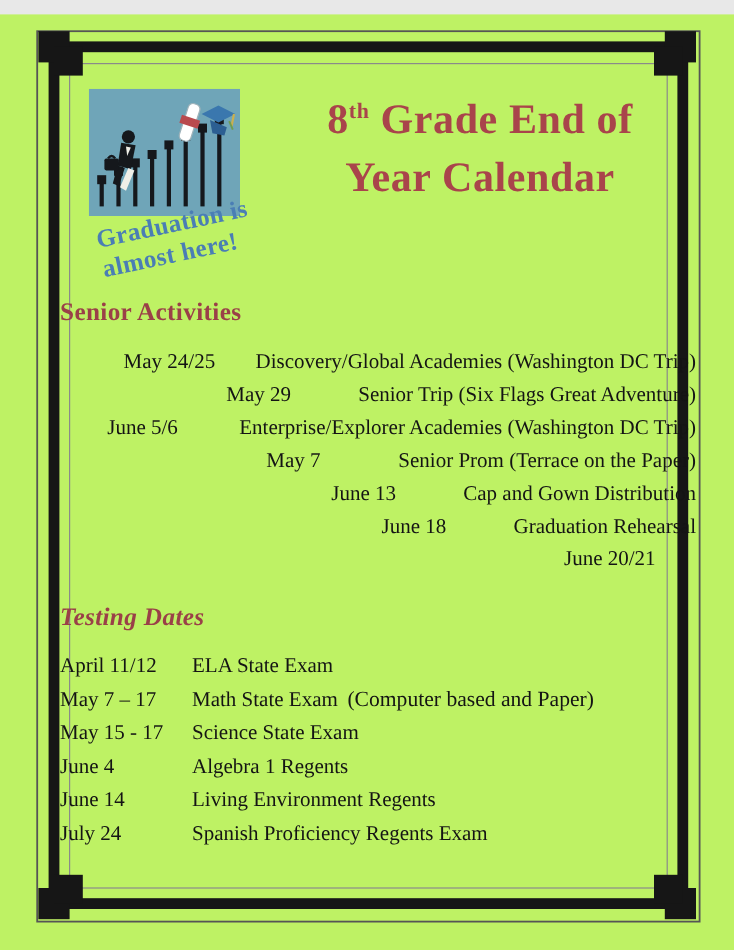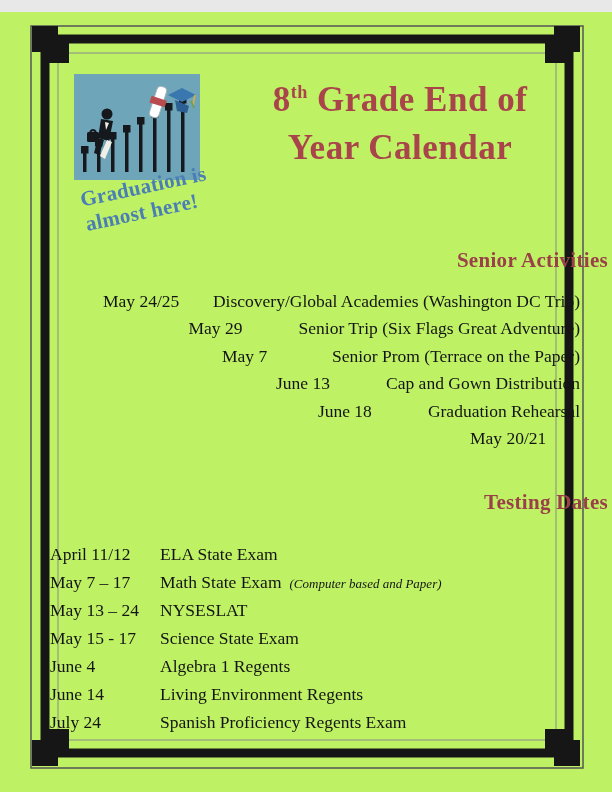--- a/index.html
+++ b/index.html
@@ -22,37 +22,36 @@
 
   .banner {
     position:absolute; left:78px; top:176px; width:190px;
     transform:rotate(-12deg); transform-origin:left top;
     font-weight:bold; font-size:21px; line-height:25px; color:#4a7eb5;
     text-align:left; letter-spacing:0.3px;
   }
 
   .section-heading {
     position:absolute; left:50px; width:518px;
-    text-align:right; font-weight:bold; font-size:21px; color:#9a4048;
+    text-align:left; font-weight:bold; font-size:21px; color:#9a4048;
     letter-spacing:0.3px;
-    padding-left:40px;
   }
   #senior-heading  { top:236px; }
-  #testing-heading { top:478px; }
+  #testing-heading { top:490px;font-style:italic; }
 
   .schedule { position:absolute; left:50px; width:530px; }
   #senior-list  { top:276px; }
   #testing-list { top:528px; }
 
   .row { display:flex; align-items:baseline; font-size:17.5px; white-space:nowrap; }
   #senior-list  .row { height:27.4px; line-height:27.4px;justify-content:flex-end; }
   #testing-list .row { height:28px;   line-height:28px; }
   .date  { flex:none; width:110px; }
   .event { flex:none; }
-  .note  { font-style:italic; font-size:13px; margin-left:8px; }
+  .note  { font-size:18px; margin-left:8px; }
 </style>
 </head>
 <body>
 
 <div class="page">
 
   <svg class="frame-svg" width="612" height="792" viewBox="0 0 612 792" aria-hidden="true">
     <rect x="31" y="14" width="552" height="742" fill="none" stroke="#555" stroke-width="1.5"></rect>
     <rect x="45" y="27" width="524" height="714" fill="none" stroke="#161616" stroke-width="9"></rect>
     <rect x="58" y="41" width="498" height="687" fill="none" stroke="#8a8a8a" stroke-width="1"></rect>
@@ -131,50 +130,50 @@
   <div class="schedule" id="senior-list">
     <div class="row">
         <span class="date">May 24/25</span>
         <span class="event">Discovery/Global Academies (Washington DC Trip)</span>
       </div>
     <div class="row">
         <span class="date">May 29</span>
         <span class="event">Senior Trip (Six Flags Great Adventure)</span>
       </div>
     <div class="row">
+        <span class="date">June 5/6</span>
+        <span class="event">Enterprise/Explorer Academies (Washington DC Trip)</span>
+      </div>
+    <div class="row">
         <span class="date">May 7</span>
         <span class="event">Senior Prom (Terrace on the Paper)</span>
       </div>
     <div class="row">
         <span class="date">June 13</span>
         <span class="event">Cap and Gown Distribution</span>
       </div>
     <div class="row">
         <span class="date">June 18</span>
         <span class="event">Graduation Rehearsal</span>
       </div>
     <div class="row">
-        <span class="date">May 20/21</span>
+        <span class="date">June 20/21</span>
       </div>
   </div>
 
   <div class="section-heading" id="testing-heading">Testing Dates</div>
   <div class="schedule" id="testing-list">
     <div class="row">
         <span class="date">April 11/12</span>
         <span class="event">ELA State Exam</span>
       </div>
     <div class="row">
         <span class="date">May 7 – 17</span>
         <span class="event">Math State Exam</span>
         <span class="note">(Computer based and Paper)</span>
-      </div>
-    <div class="row">
-        <span class="date">May 13 – 24</span>
-        <span class="event">NYSESLAT</span>
       </div>
     <div class="row">
         <span class="date">May 15 - 17</span>
         <span class="event">Science State Exam</span>
       </div>
     <div class="row">
         <span class="date">June 4</span>
         <span class="event">Algebra 1 Regents</span>
       </div>
     <div class="row">

